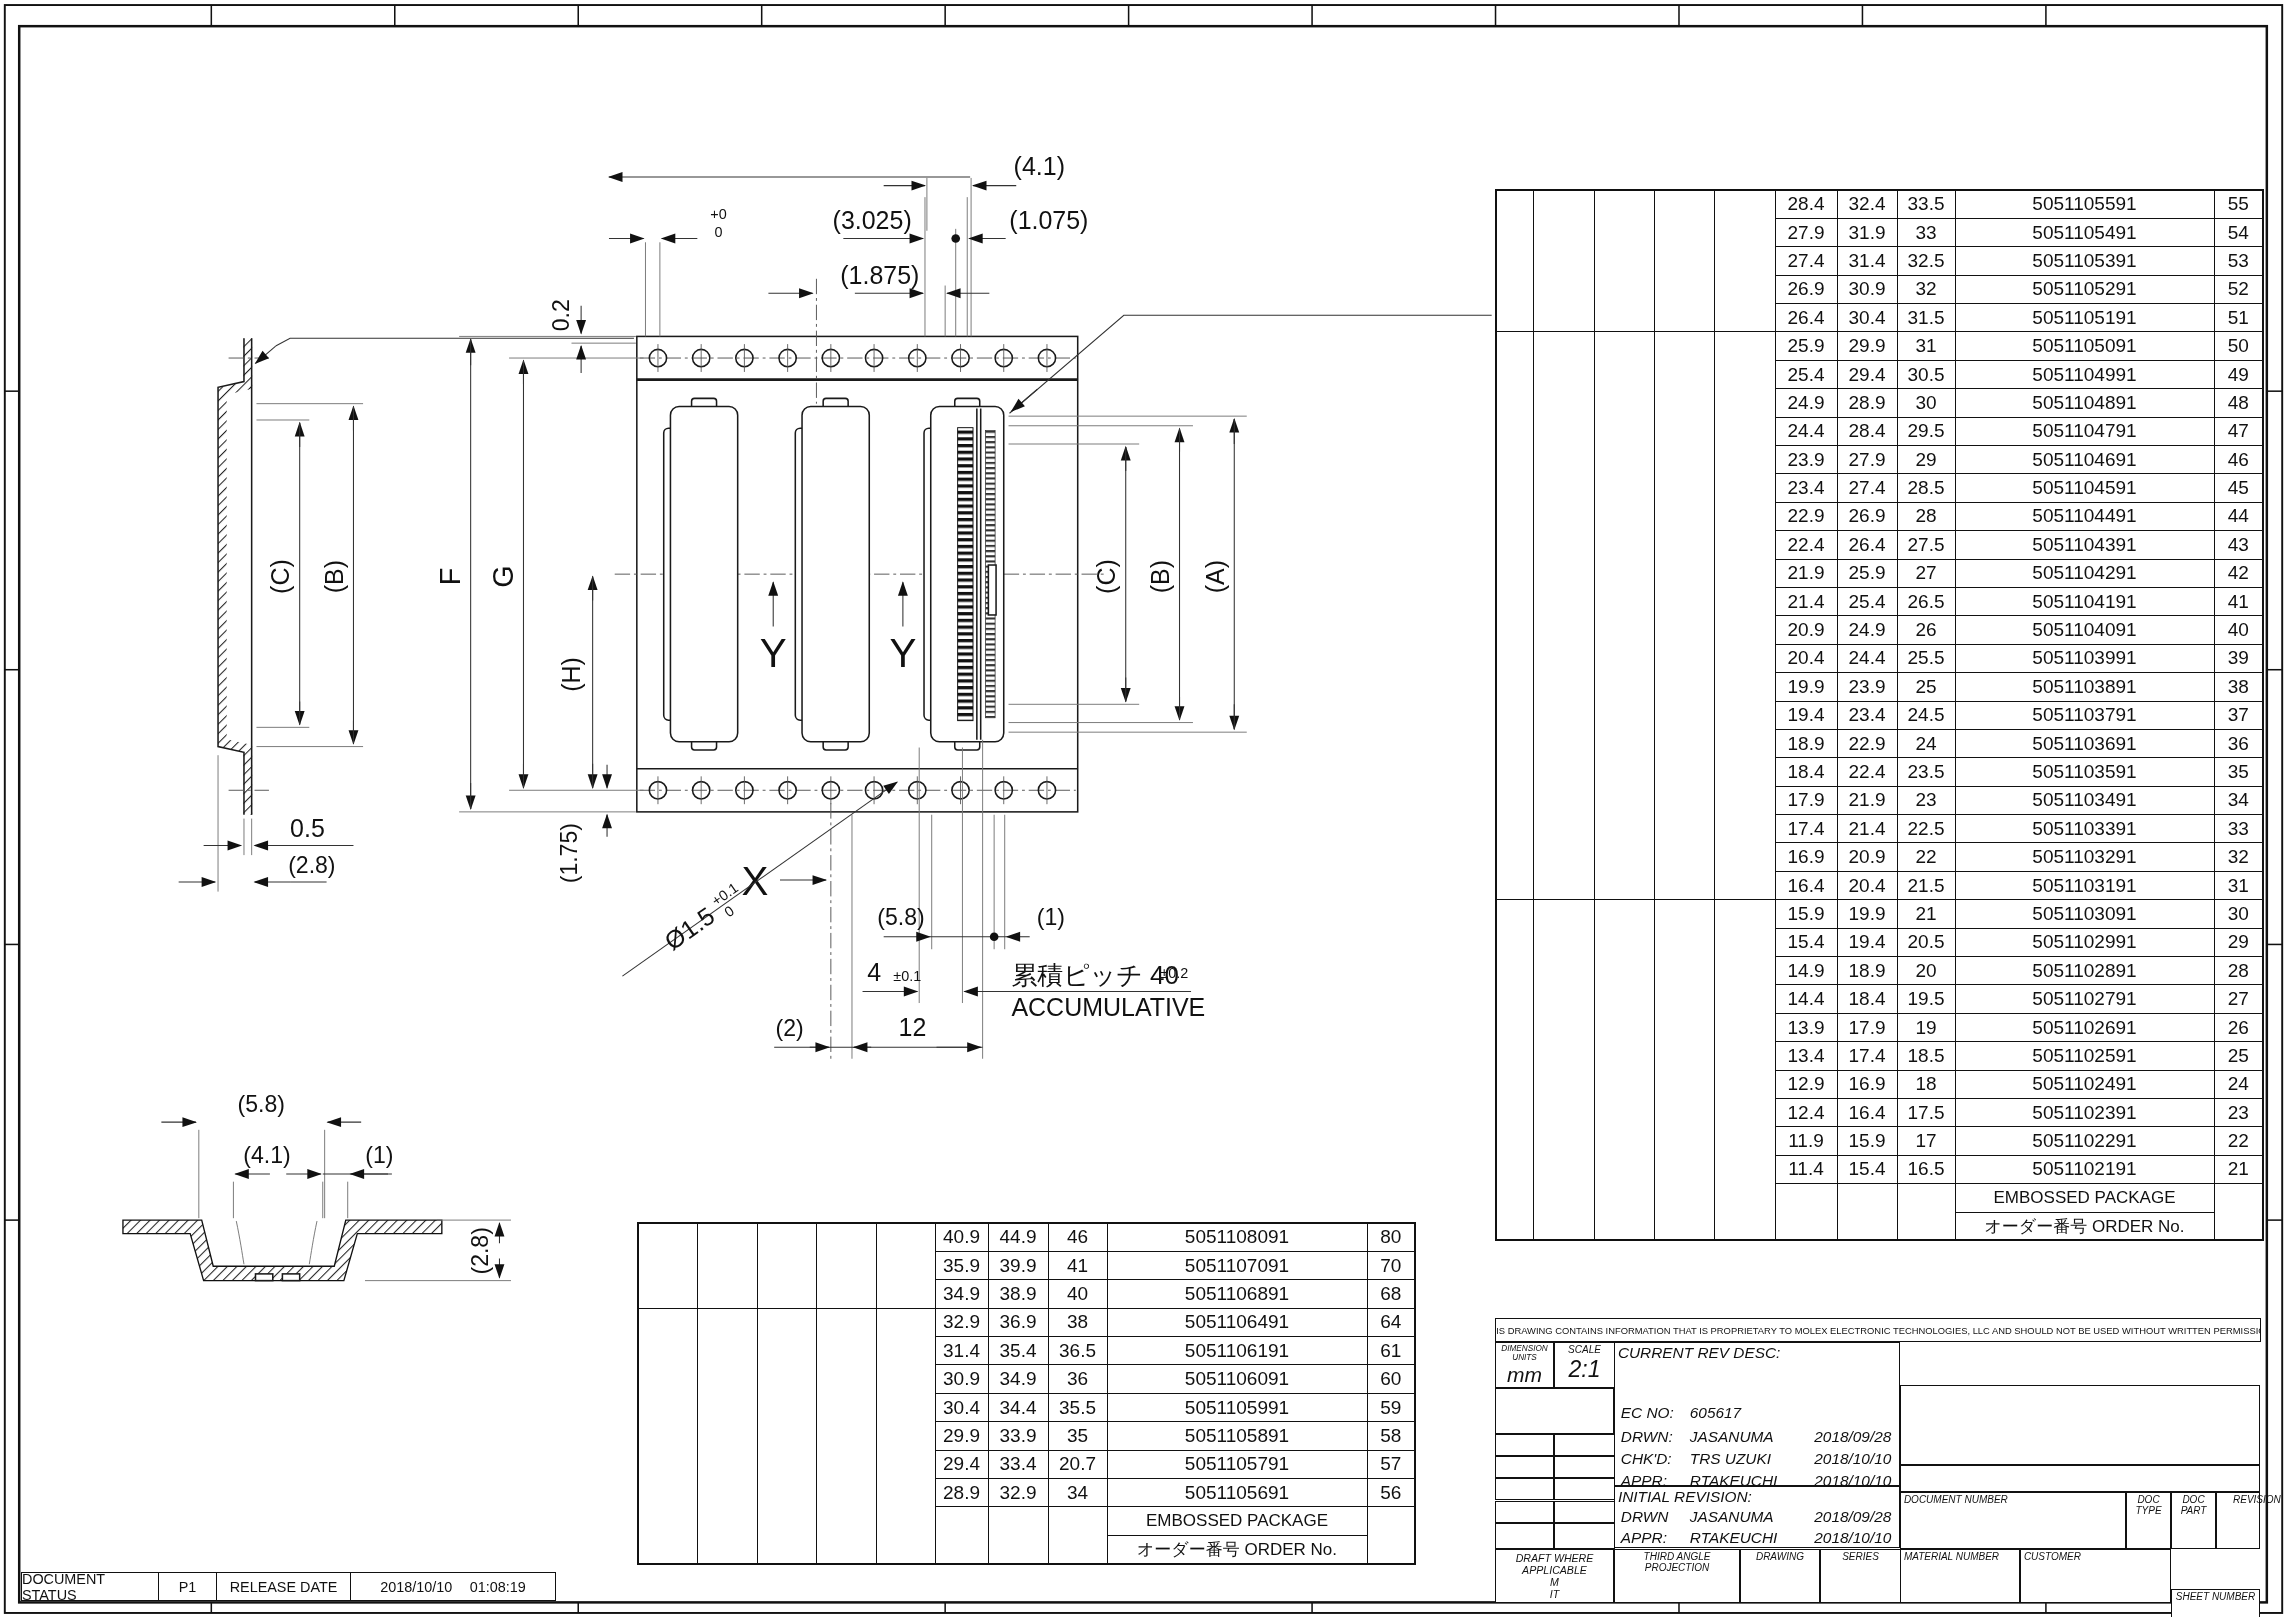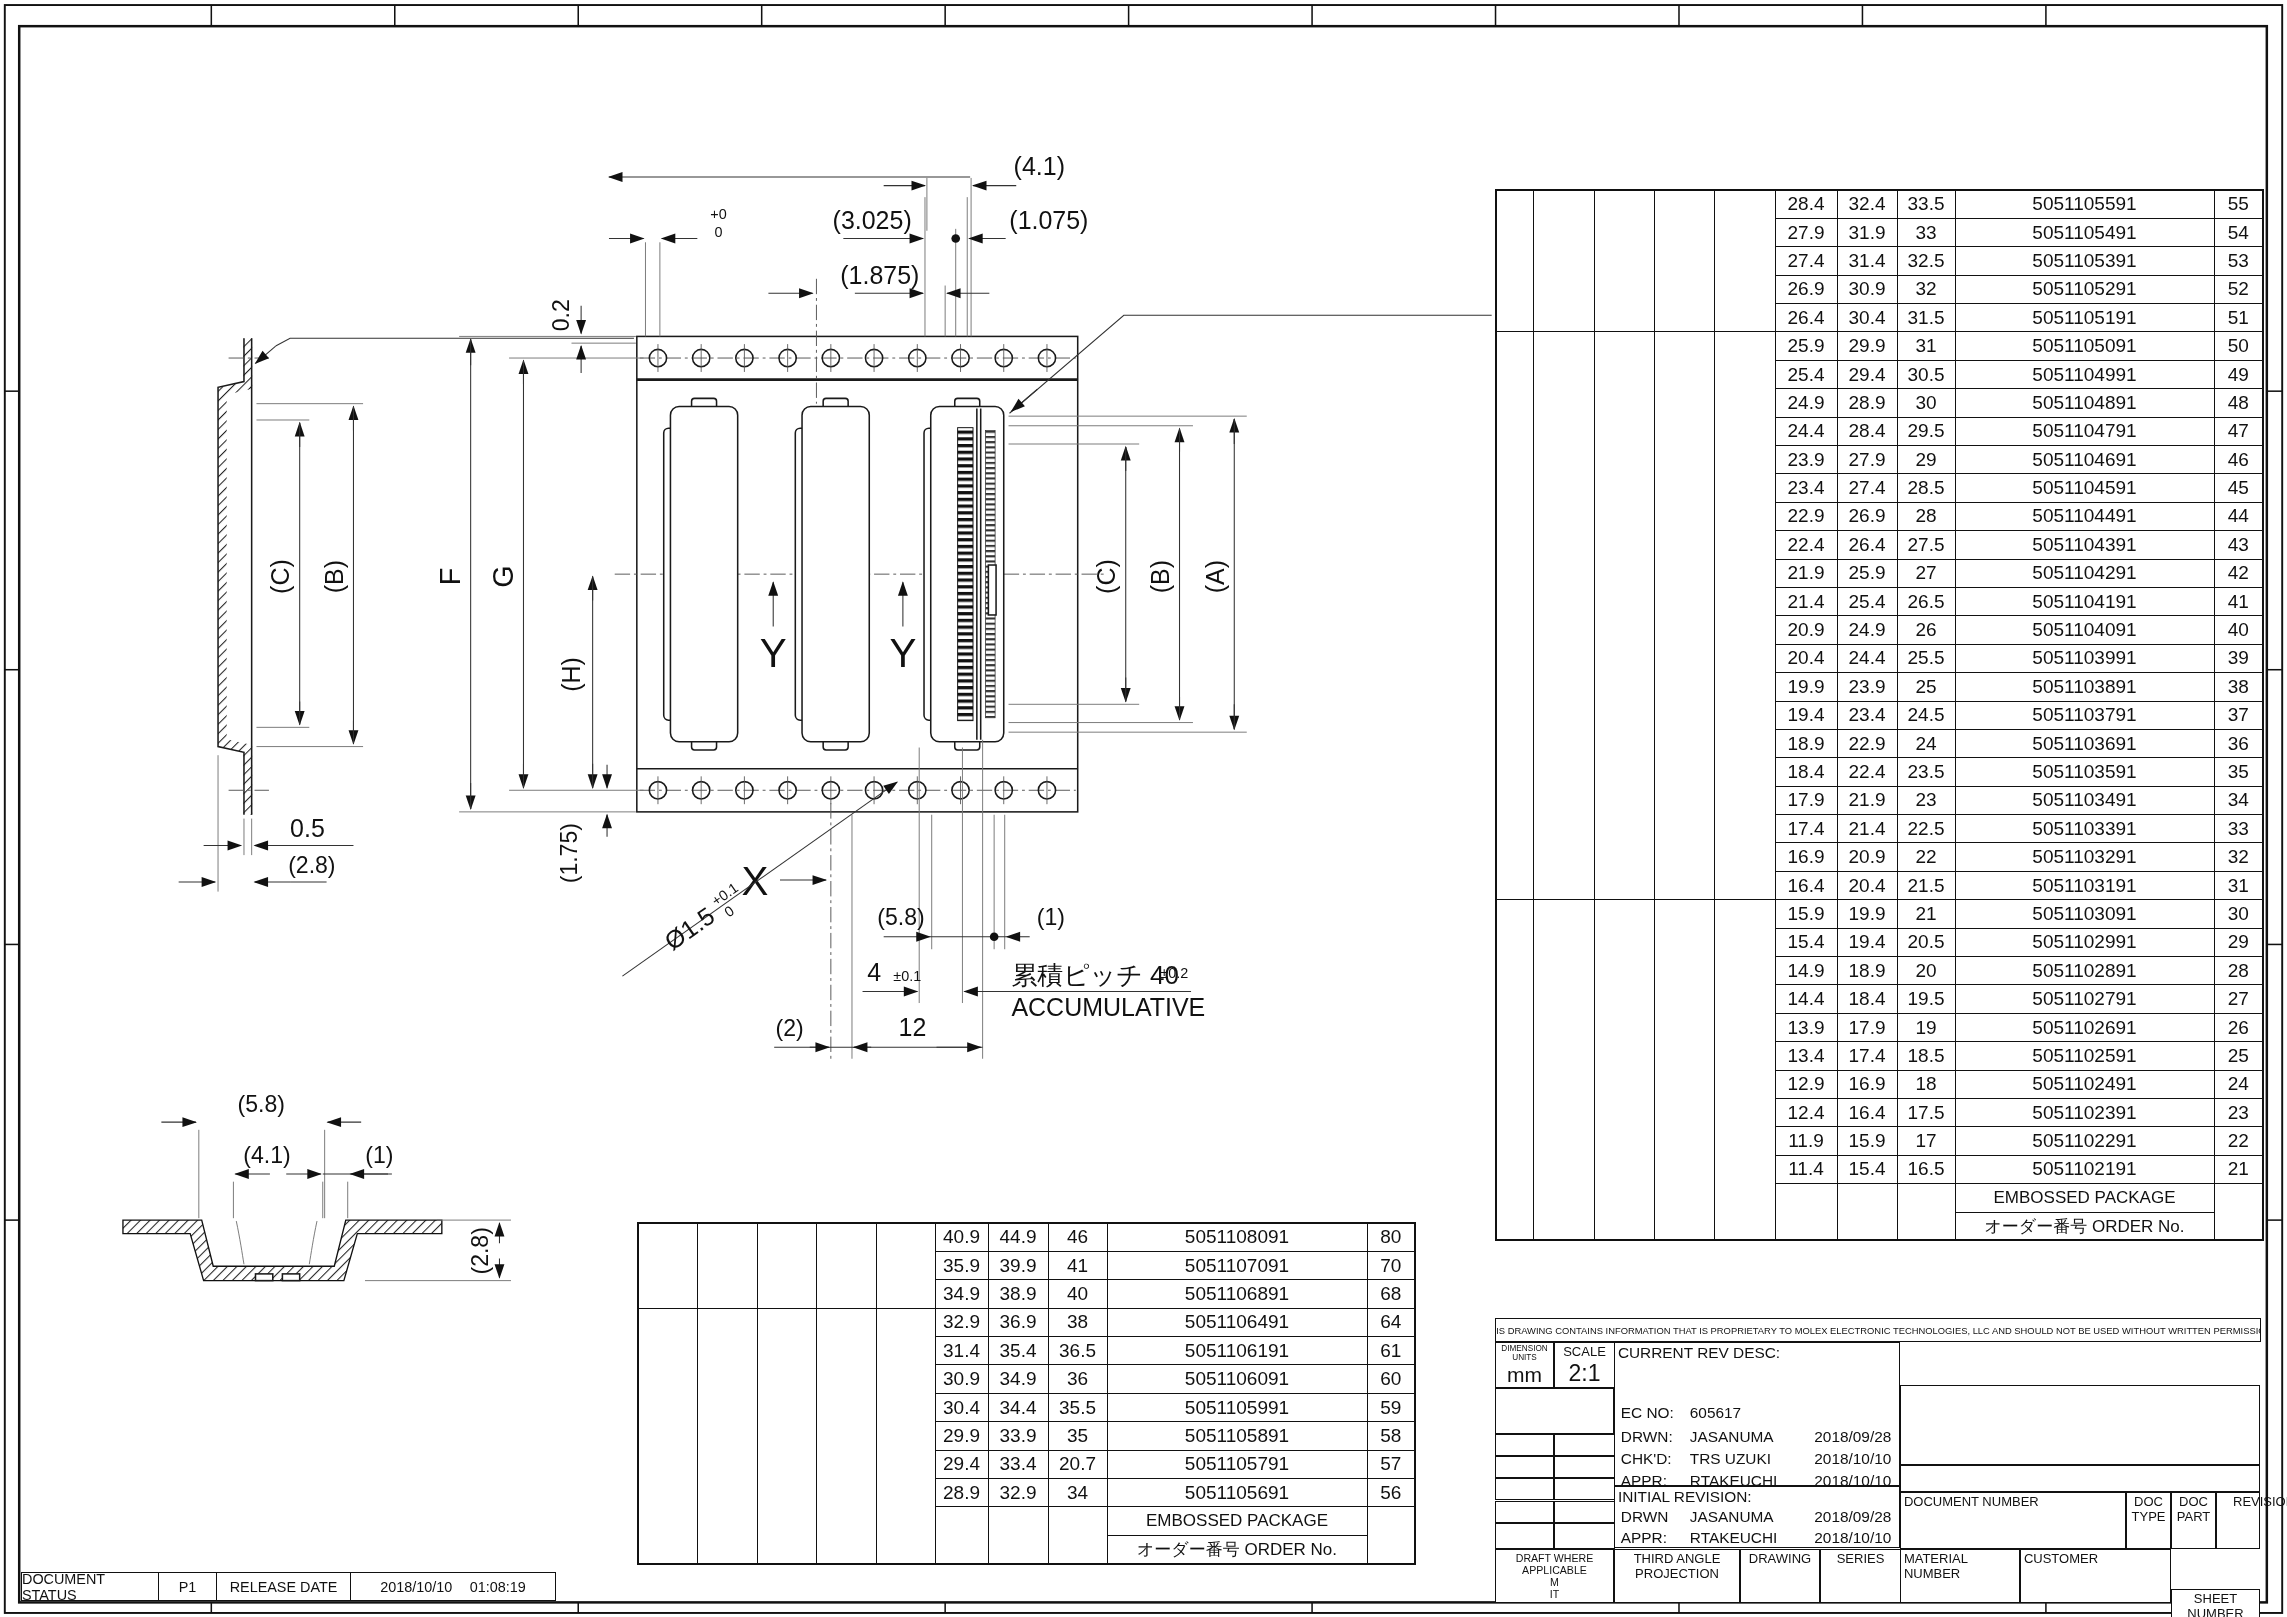--- a/index.html
+++ b/index.html
@@ -16,23 +16,23 @@
   .t26{font-size:26px;} .t24{font-size:24px;} .t15{font-size:15px;} .t30{font-size:30px;}
   .t42{font-size:42px;} .t27{font-size:27px;}
   .mid{text-anchor:middle;}
   
   .dtbl{position:absolute;}
   .dtbl table{border-collapse:collapse;table-layout:fixed;border:2.1px solid #111;}
   .dtbl td{border:1.5px solid #111;text-align:center;font-size:19px;padding:0;
            overflow:hidden;white-space:nowrap;}
   .dtbl td.ft{font-size:17px;}
   
-  .tb{position:absolute;left:1495px;top:1342px;width:766px;height:260px;}
+  .tb{position:absolute;left:1495px;top:1342px;width:766px;height:260px;font-style:italic;}
   .cell{position:absolute;border:1.5px solid #111;box-sizing:border-box;background:#fff;}
-  .lbl{font-size:13px;padding:1px 2.9px;display:block;}
+  .lbl{font-size:10px;padding:1px 2.9px;display:block;}
   .prop{position:absolute;left:1495px;top:1318px;width:766px;height:24px;border:1.9px solid #111;
         box-sizing:border-box;font-size:9.4px;display:flex;align-items:center;justify-content:center;
         white-space:nowrap;overflow:hidden;}
   .sbar{position:absolute;left:21px;top:1572px;height:29px;display:flex;border:1.9px solid #111;
         box-sizing:border-box;font-size:14.4px;}
   .sbar>div{border-right:1.9px solid #111;display:flex;align-items:center;justify-content:center;
         box-sizing:border-box;}
   .sbar>div:last-child{border-right:none;}
   .ecrow{position:absolute;left:5.8px;right:7.7px;display:flex;font-size:15.4px;}
   .ecrow .k{width:69px;} .ecrow .v{flex:1;} .ecrow .d{width:91px;text-align:right;}

